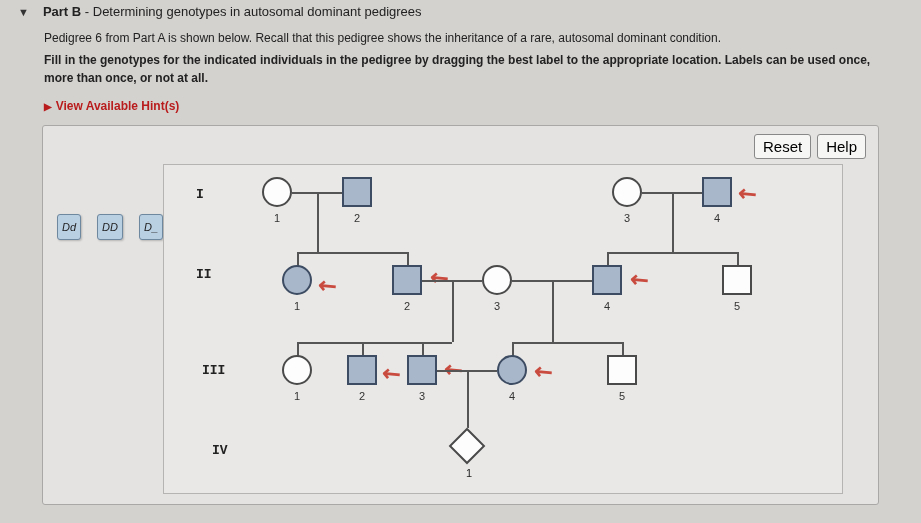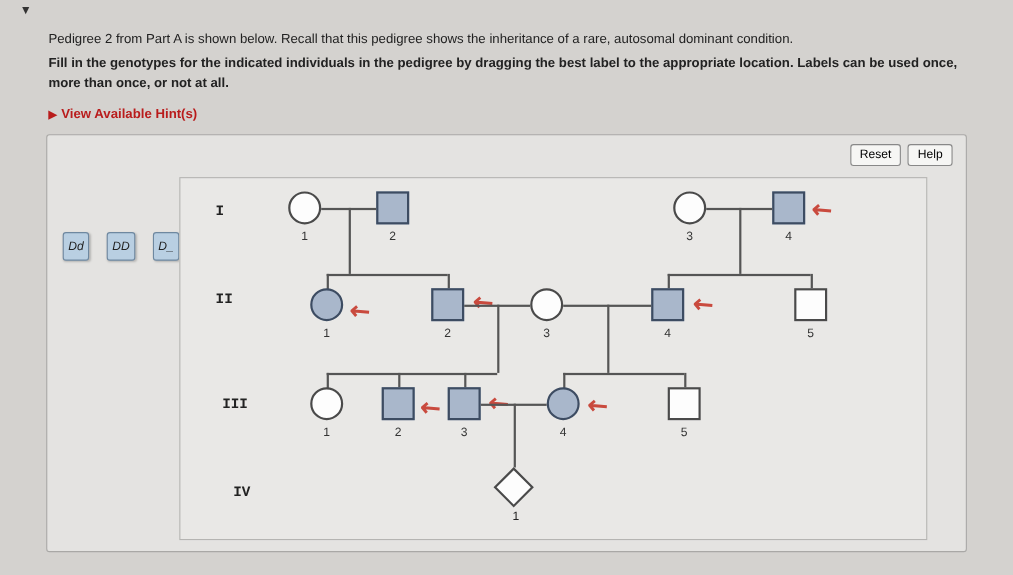--- a/index.html
+++ b/index.html
@@ -48,21 +48,21 @@
   }
   .btn-bar {
     position: absolute;
     top: 8px; right: 12px;
     display: flex;
     gap: 6px;
   }
   .btn {
     border: 1px solid #888;
     background: #f6f6f4;
-    font-size: 11px;
+    font-size: 15px;
     padding: 3px 8px;
     border-radius: 3px;
     cursor: pointer;
   }
   .label-well {
     position: absolute;
     left: 14px;
     top: 88px;
     width: 60px;
     display: flex;
@@ -127,24 +127,27 @@
     font-size: 22px;
     transform: rotate(-40deg);
     font-weight: bold;
   }
 </style>
 </head>
 <body>
 
 <div class="header-row">
   <span class="caret">▼</span>
+  <div>
+    <span class="part-title">Part B</span><span class="part-sub"> - Determining genotypes in autosomal dominant pedigrees</span>
+  </div>
 </div>
 
 <div class="instructions">
-  <p>Pedigree 2 from Part A is shown below. Recall that this pedigree shows the inheritance of a rare, autosomal dominant condition.</p>
+  <p>Pedigree 6 from Part A is shown below. Recall that this pedigree shows the inheritance of a rare, autosomal dominant condition.</p>
   <p>
     <b><span>Fill in the genotypes for the indicated individuals in the pedigree by dragging the </span><span class="best-it">best</span><span> label to the appropriate location. Labels can be used once, more than once, or not at all.</span></b>
   </p>
 </div>
 
 <div class="hints">
   <span class="tri">▶</span><span>View Available Hint(s)</span>
 </div>
 
 <div class="workspace">

